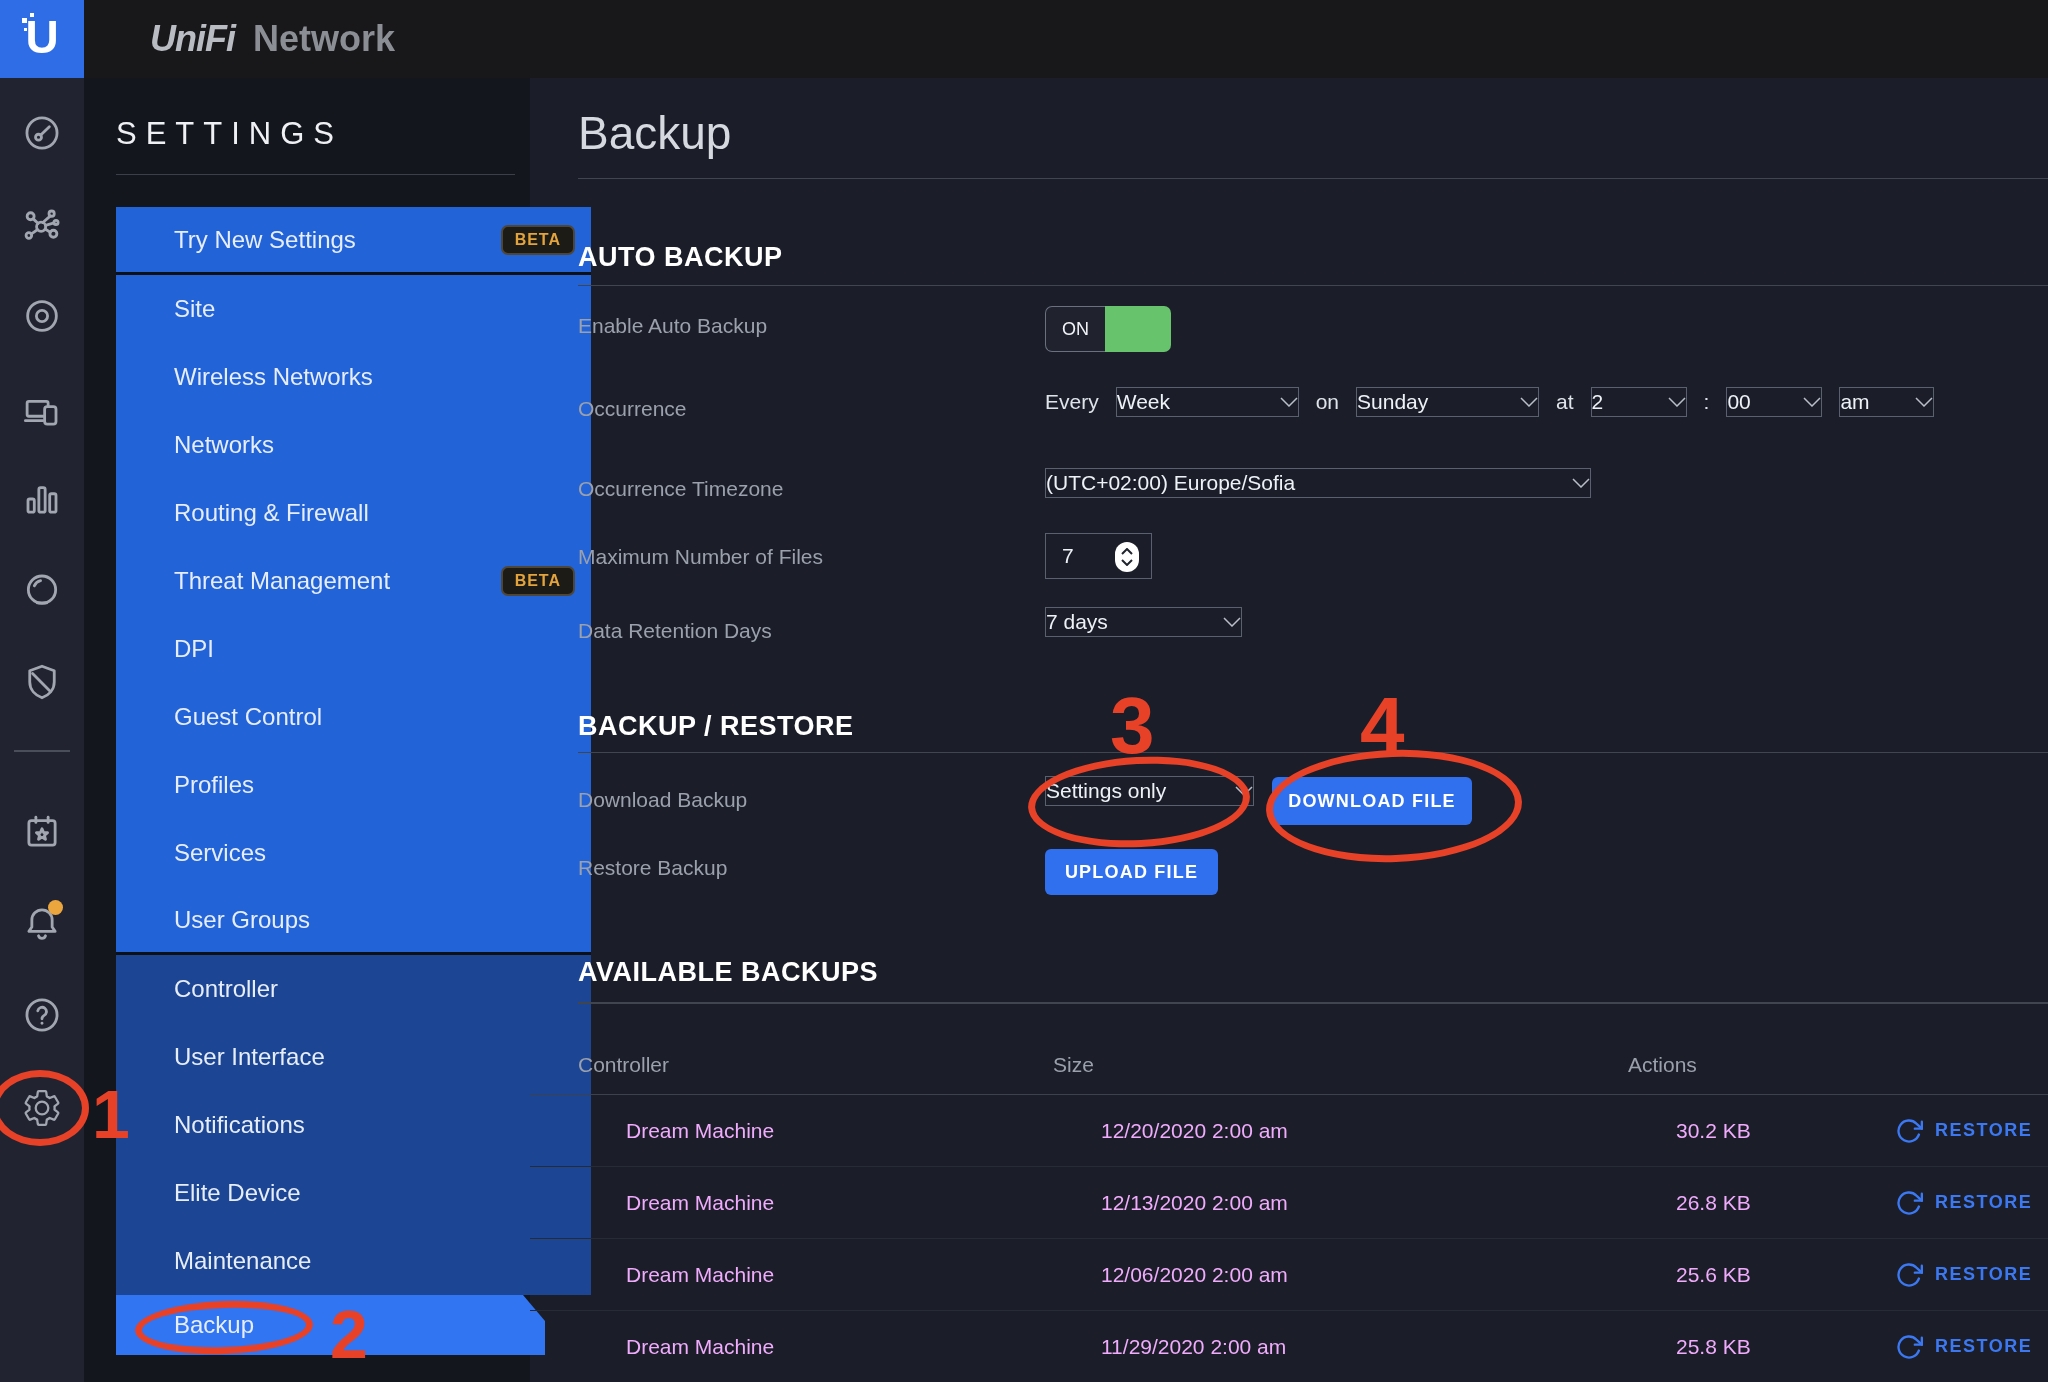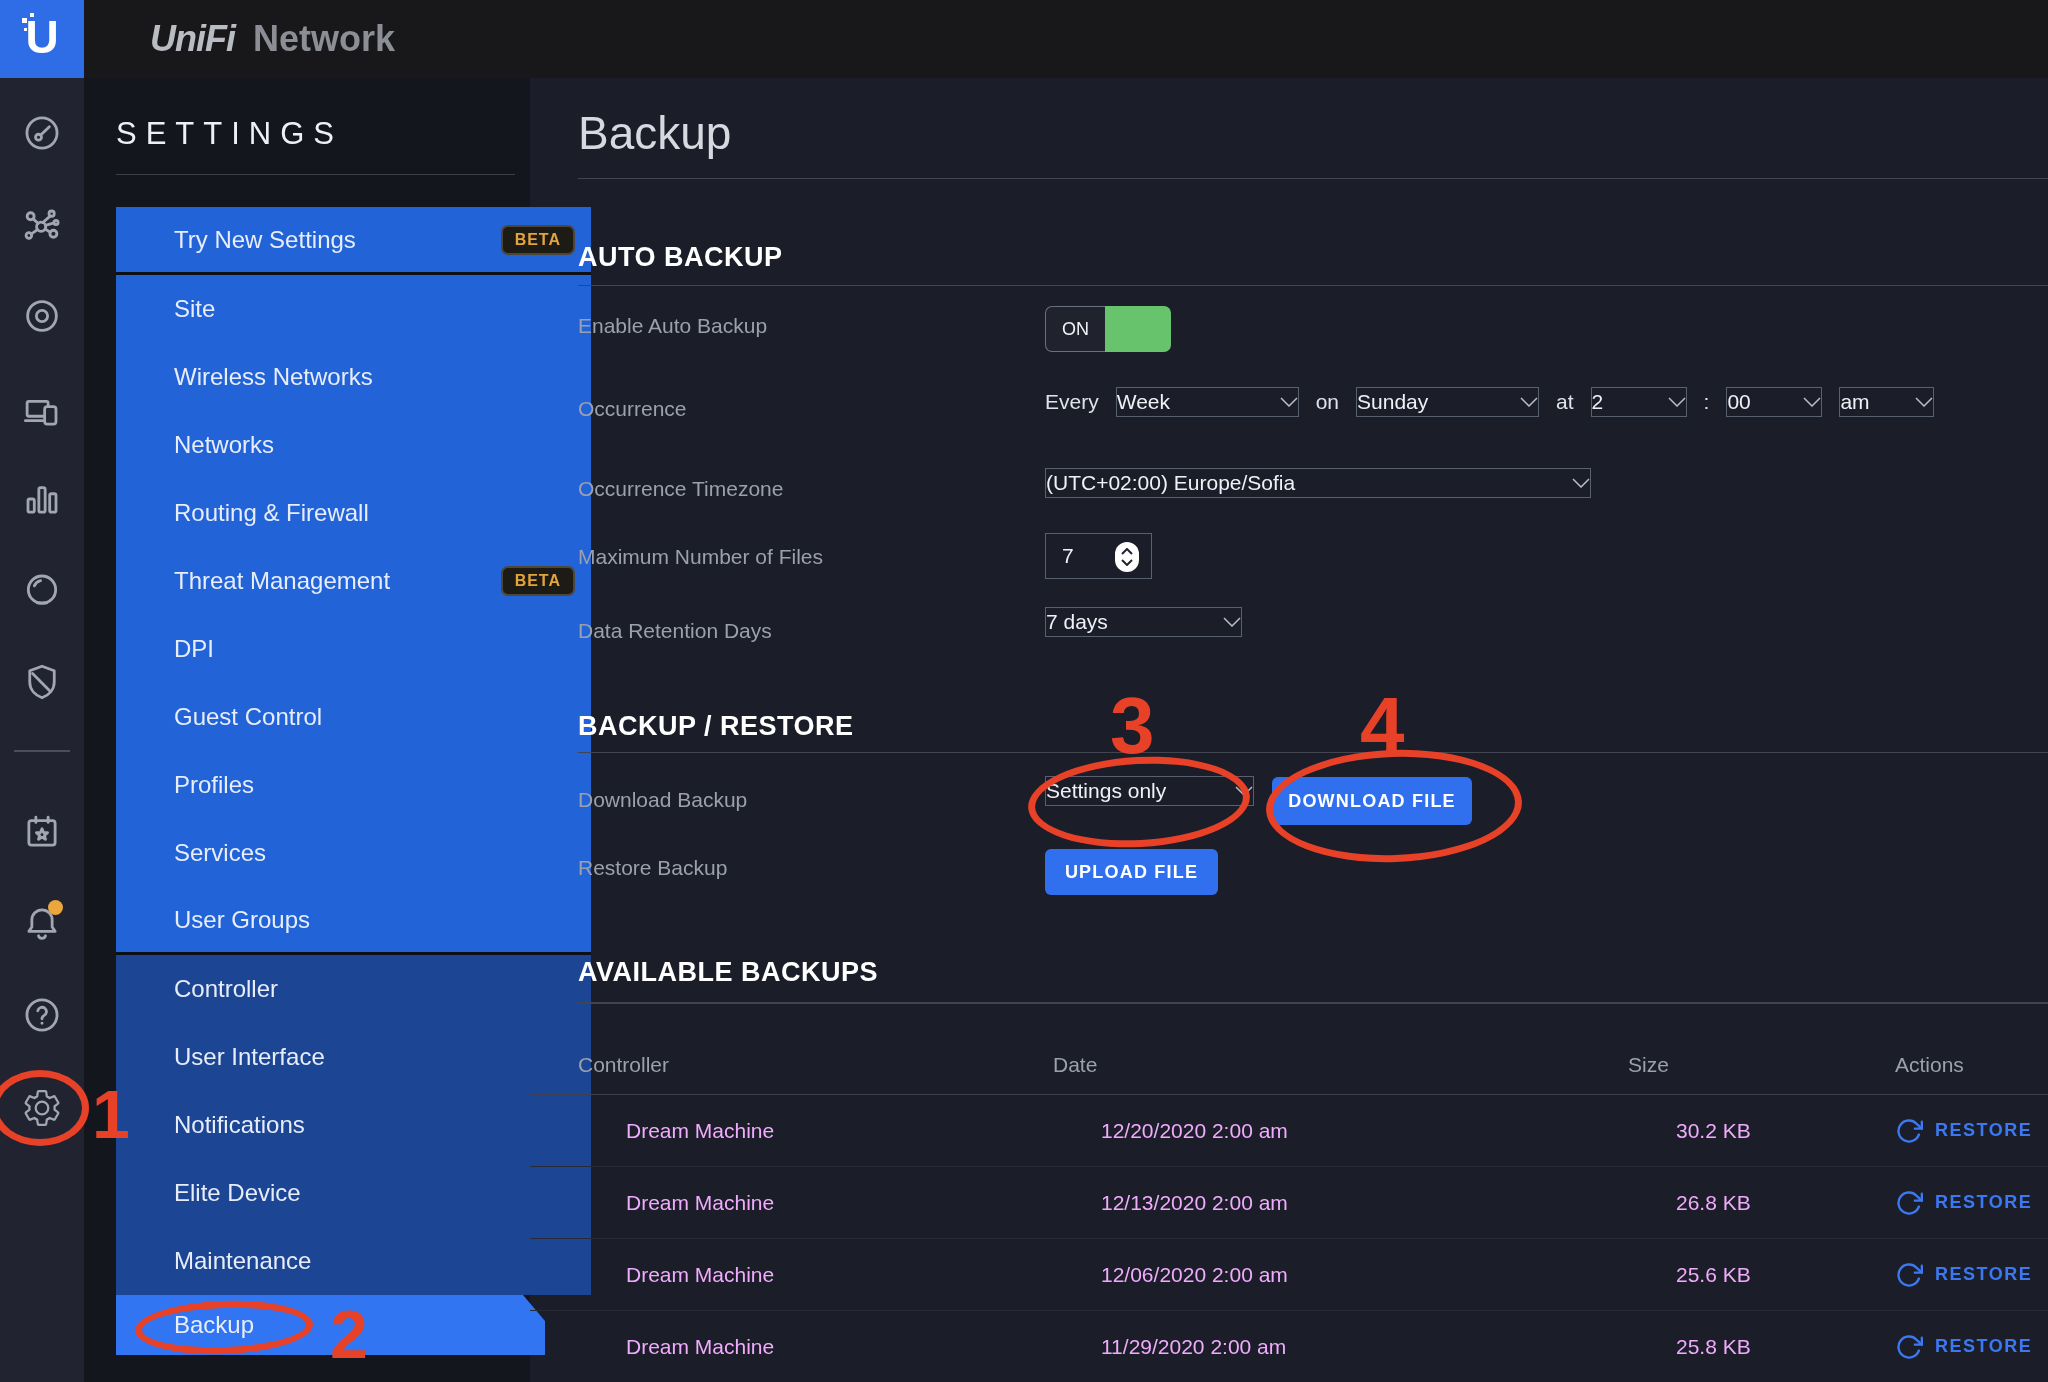--- a/index.html
+++ b/index.html
@@ -395,21 +395,20 @@
     <button class="btn dl-btn">DOWNLOAD FILE</button>
 
     <div class="frm-label l-re">Restore Backup</div>
     <button class="btn ul-btn">UPLOAD FILE</button>
 
     <div class="sec-h h-av">AVAILABLE BACKUPS</div>
     <div class="divider d4"></div>
 
     <div class="tbl-header">
       <div>Controller</div>
-      <div>Date</div>
       <div>Size</div>
       <div>Actions</div>
     </div>
 
     <div class="tbl-rows">
 
         <div class="tbl-row">
           <div class="cell">Dream Machine</div>
           <div class="cell">12/20/2020 2:00 am</div>
           <div class="cell">30.2 KB</div>

